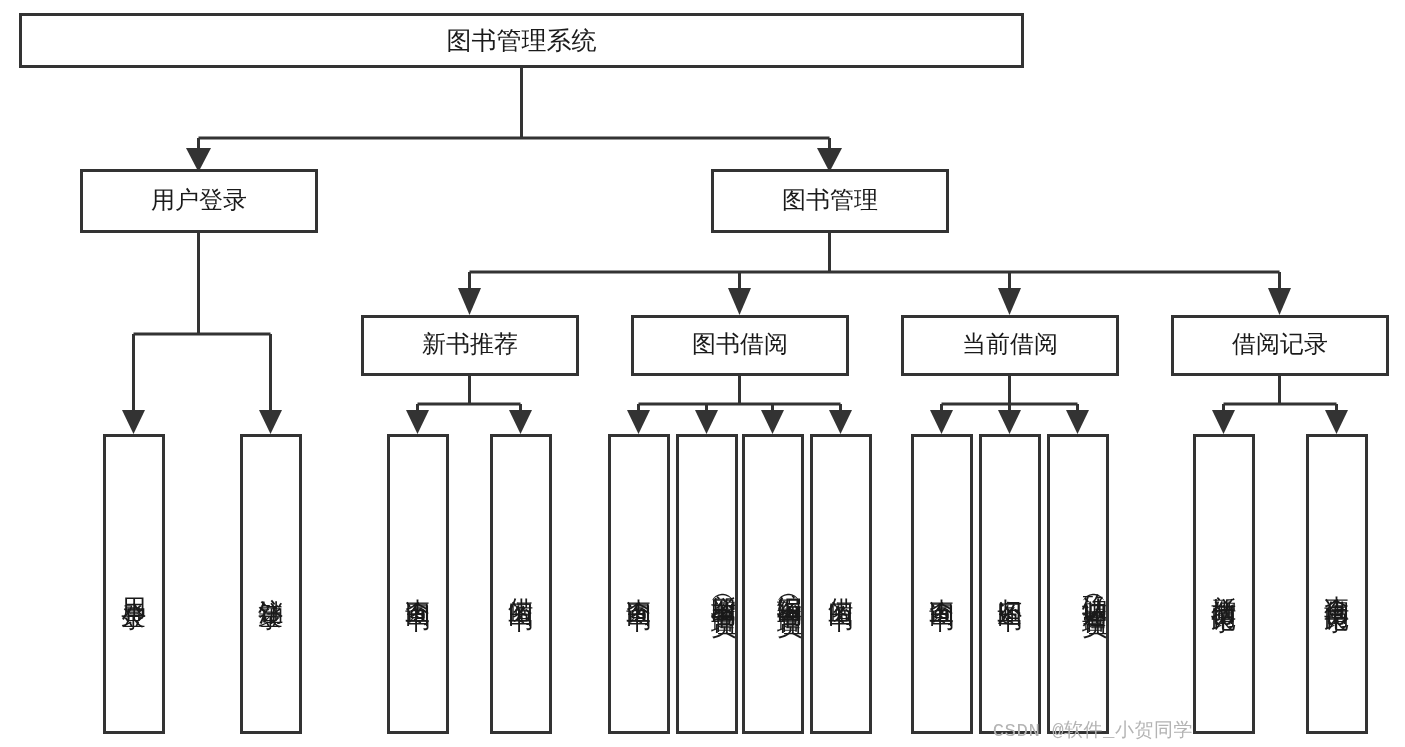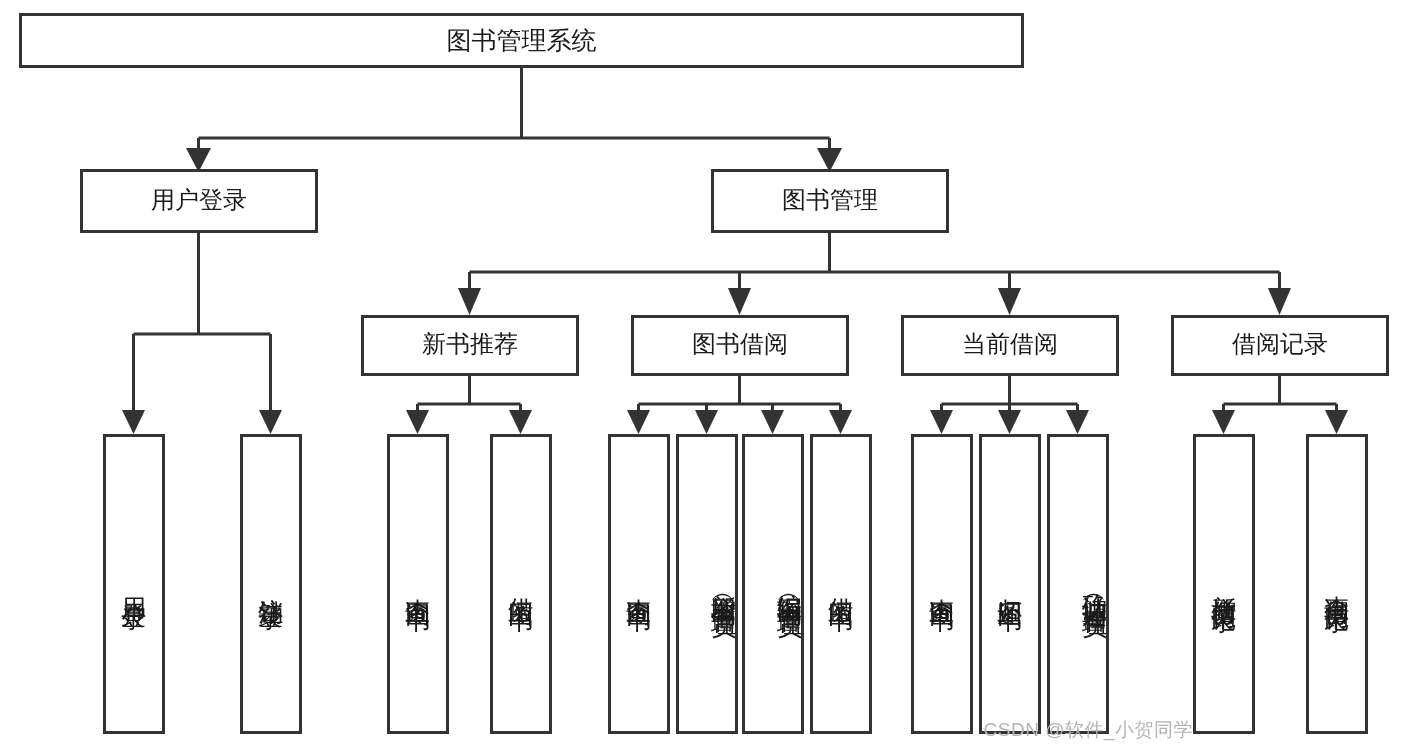--- a/index.html
+++ b/index.html
@@ -65,21 +65,21 @@
     display: flex;
     align-items: center;
     justify-content: center;
     white-space: nowrap;
     pointer-events: none;
   }
   .watermark {
     position: absolute;
     right: 8px;
     bottom: 4px;
-    font-family: Liberation Sans, sans-serif;
+    font-family: Liberation Mono, monospace;
     font-size: 19px;
     color: #b4b4b4;
     white-space: nowrap;
     letter-spacing: 0.5px;
     margin-top: 44px;
   }
 </style>
 </head>
 <body>
 

